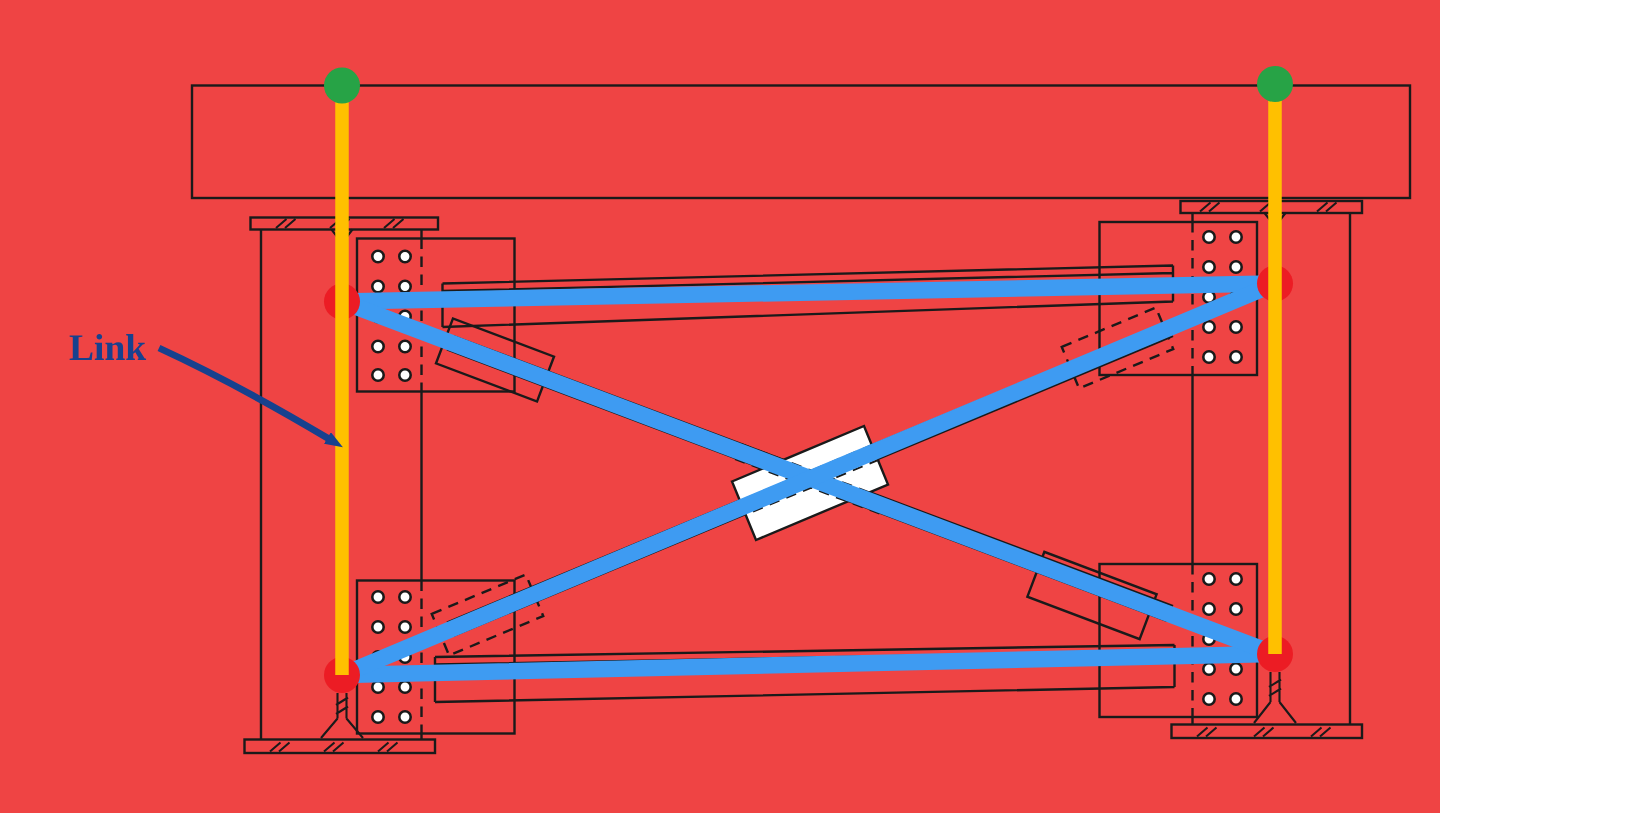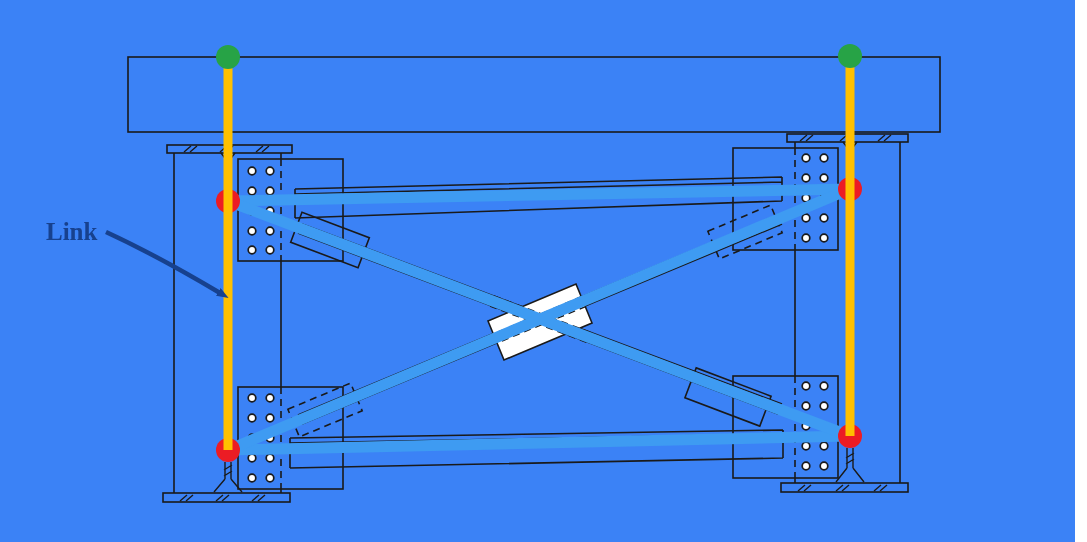--- a/index.html
+++ b/index.html
@@ -1,19 +1,19 @@
 <!DOCTYPE html>
 <html><head>
 <meta charset="utf-8">
 <style>
   html,body{margin:0;padding:0;background:#ffffff;}
   .stage{
     position:relative;
-    width:1075px;height:542px;
-    background:#3b82f6;
+    width:960px;height:542px;
+    background:#ef4444;
     font-family:"Liberation Sans",sans-serif;
     overflow:hidden;
     text-align:right;
   }
   svg{display:block;width:1087px;height:542px;}
   .ink{stroke:#1a1a1a;fill:none;stroke-width:1.6;}
   .ink .thin{stroke-width:1.4;}
   .dash{stroke-dasharray:7 5;}
   .bolt{fill:#ffffff;stroke:#1a1a1a;stroke-width:1.7;}
   .whitefill{fill:#ffffff;}

